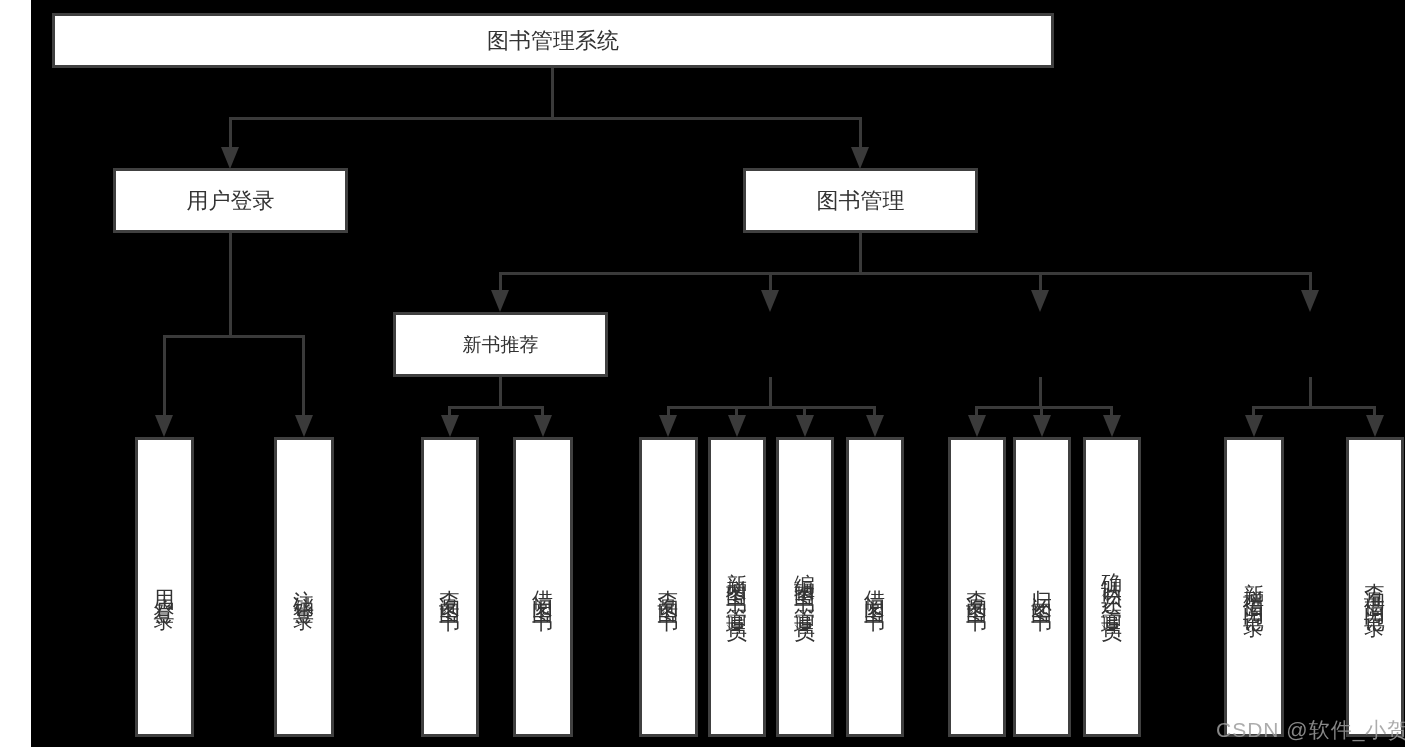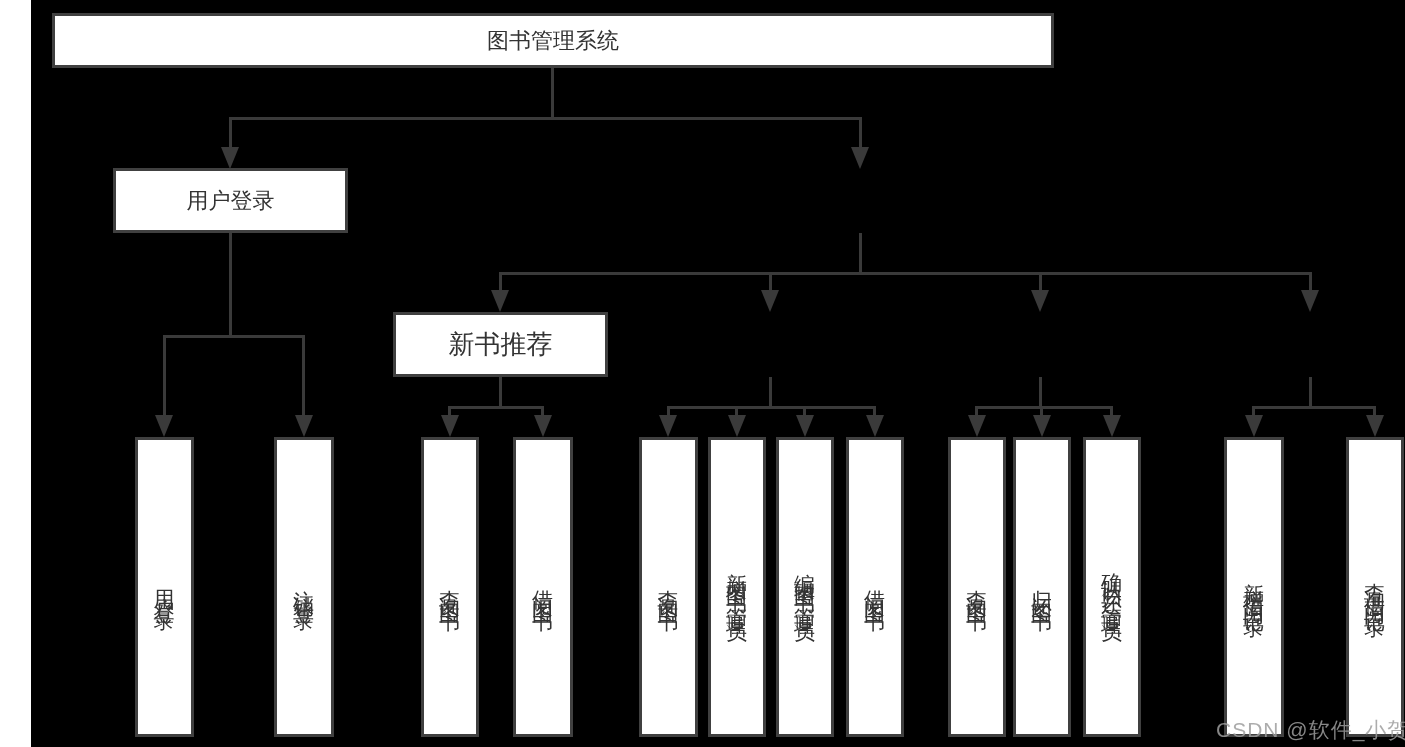--- a/index.html
+++ b/index.html
@@ -17,21 +17,21 @@
     box-sizing:border-box;
     background:#ffffff;
     border:3px solid #404040;
     display:flex;
     align-items:center;
     justify-content:center;
     z-index:2;
   }
   .root{left:21px;top:13px;width:1002px;height:55px;font-size:22px;}
   .l2{top:168px;width:235px;height:65px;font-size:22px;}
-  .l3{top:312px;width:215px;height:65px;font-size:26px;}
+  .l3{top:312px;width:215px;height:65px;font-size:19px;}
   .leaf{top:437px;height:300px;}
   .leaf .vtxt{
     writing-mode:vertical-rl;
     font-size:21px;
     letter-spacing:7px;
     line-height:1;
     color:#333333;
   }
   .v{position:absolute;width:3px;background:#3a3a3a;z-index:1;}
   .h{position:absolute;height:3px;background:#3a3a3a;z-index:1;}
@@ -55,20 +55,23 @@
 <body>
 
 <div id="canvas">
 
   <div class="box root">
     <span>图书管理系统</span>
   </div>
 
   <div class="box l2" style="left:82px">
     <span>用户登录</span>
+  </div>
+  <div class="box l2" style="left:712px">
+    <span>图书管理</span>
   </div>
 
   <div class="box l3" style="left:362px">
     <span>新书推荐</span>
   </div>
 
   <div class="box leaf" style="left:104px;width:59px">
     <span class="vtxt">用户登录</span>
   </div>
   <div class="box leaf" style="left:243px;width:60px">

